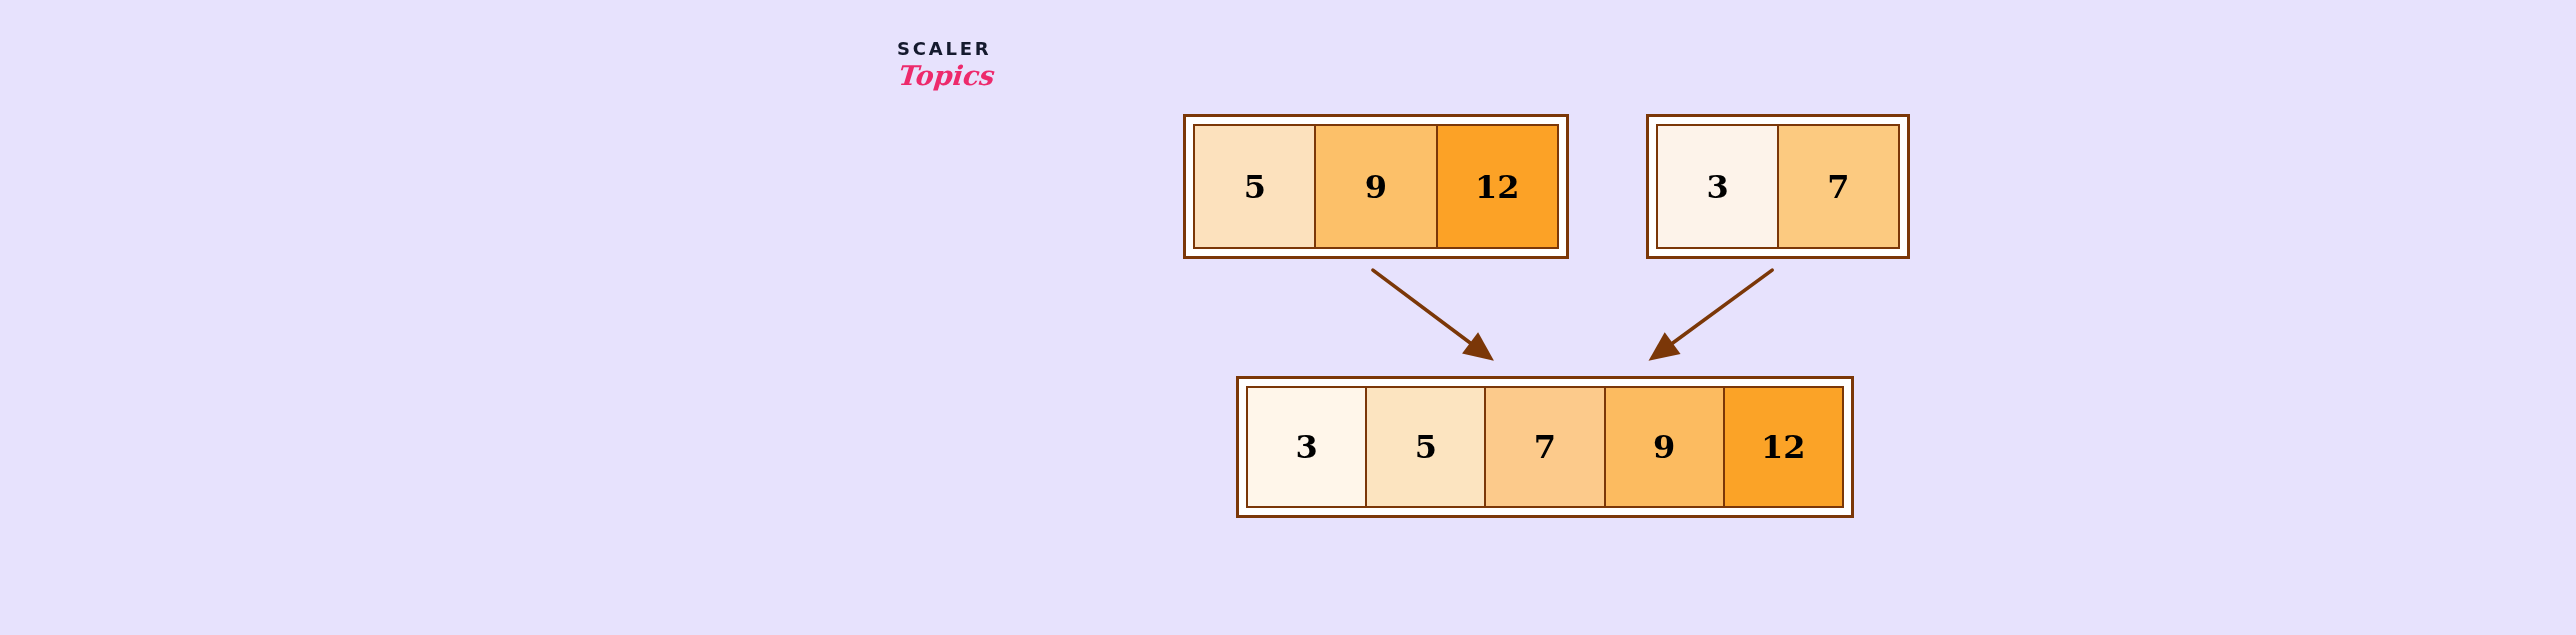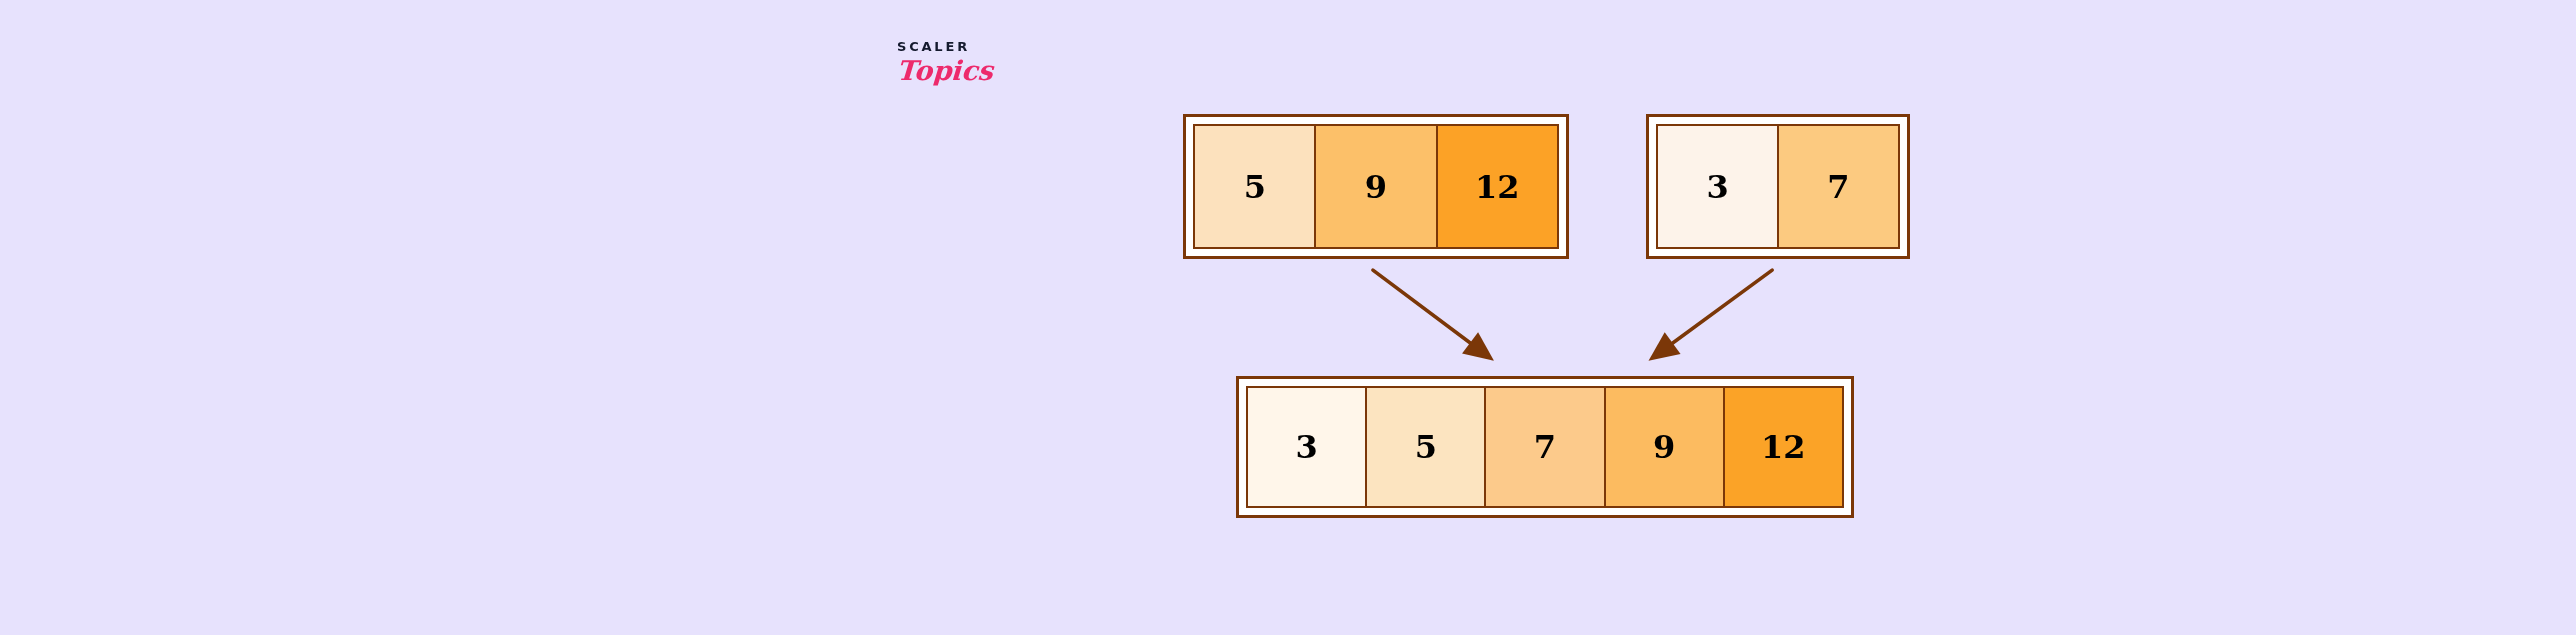--- a/index.html
+++ b/index.html
@@ -28,21 +28,21 @@
   .logo {
     position: absolute;
     left: 897px;
     top: 40px;
     width: 155px;
     height: 77px;
   }
   .logo-scaler {
     font-family: "DejaVu Sans", sans-serif;
     font-weight: bold;
-    font-size: 13px;
+    font-size: 18px;
     letter-spacing: 2.8px;
     color: #151a2e;
     line-height: 1;
     display: block;
     white-space: nowrap;
   }
   .logo-topics {
     font-family: "DejaVu Serif", serif;
     font-style: italic;
     font-weight: bold;

